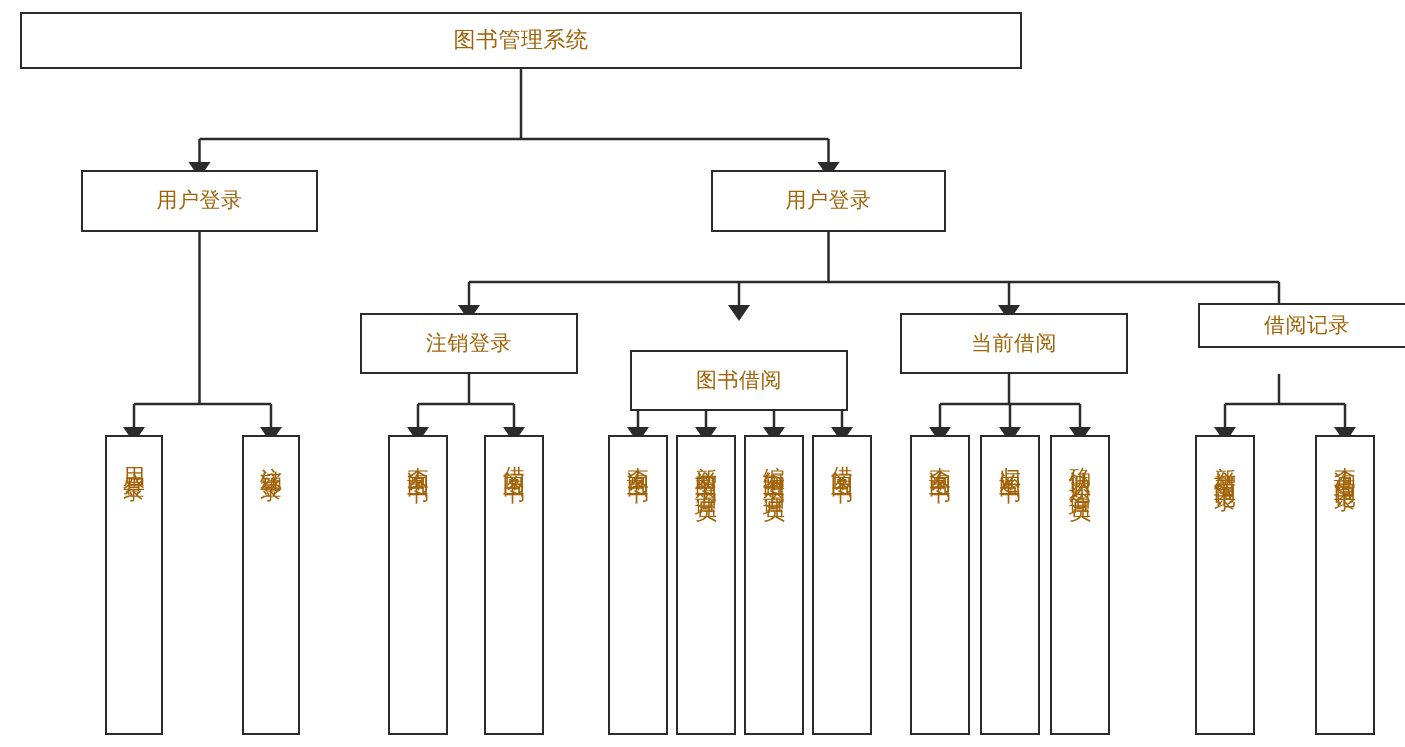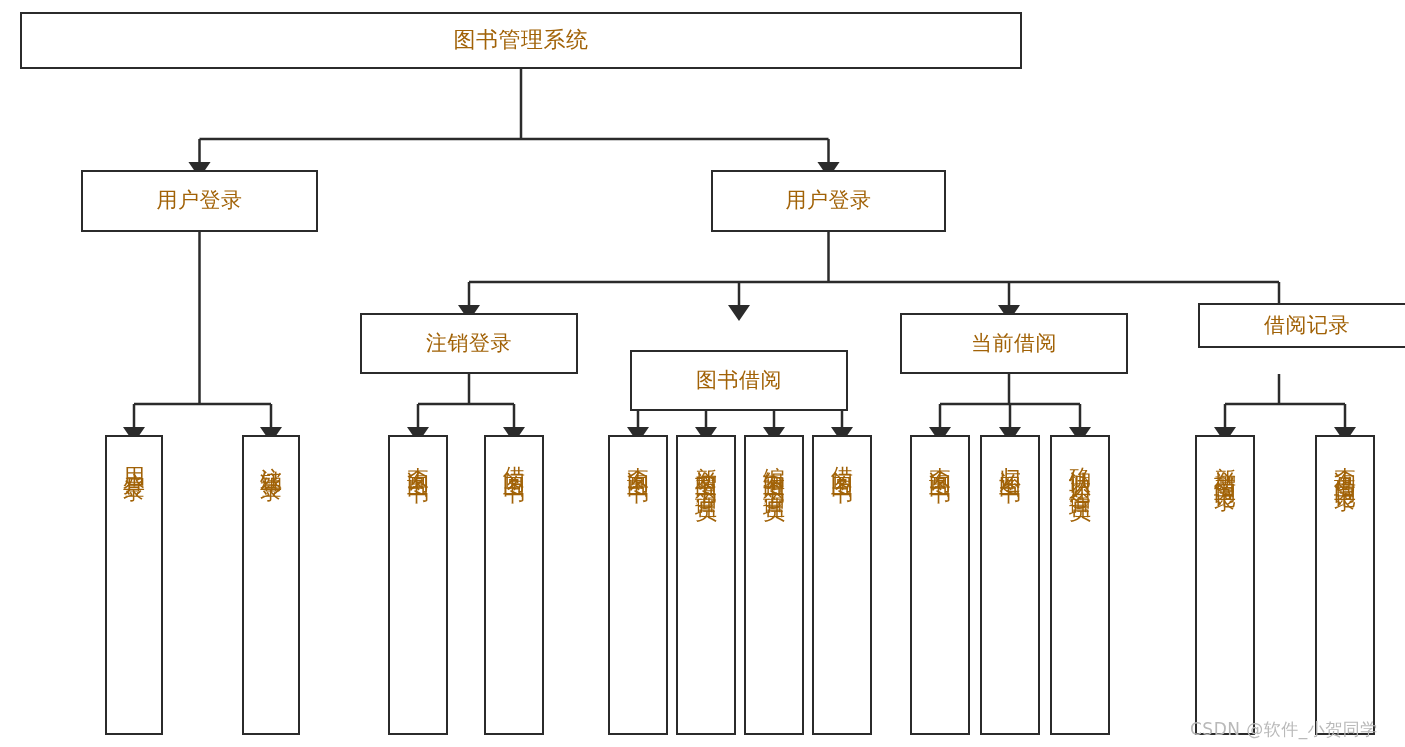--- a/index.html
+++ b/index.html
@@ -173,15 +173,14 @@
     <span class="lbl">确认归还（管理员）</span>
   </div>
 
   <div class="node vert" style="left: 1195px; top: 435px; width: 60px; height: 300px;">
     <span class="lbl">新增借阅记录</span>
   </div>
   <div class="node vert" style="left: 1315px; top: 435px; width: 60px; height: 300px;">
     <span class="lbl">查询借阅记录</span>
   </div>
 
-  <div class="watermark" style="left: 1190px; top: 718px;">CSDN @软件_小贺同学</div>
 
 </div>
 
 </body></html>

